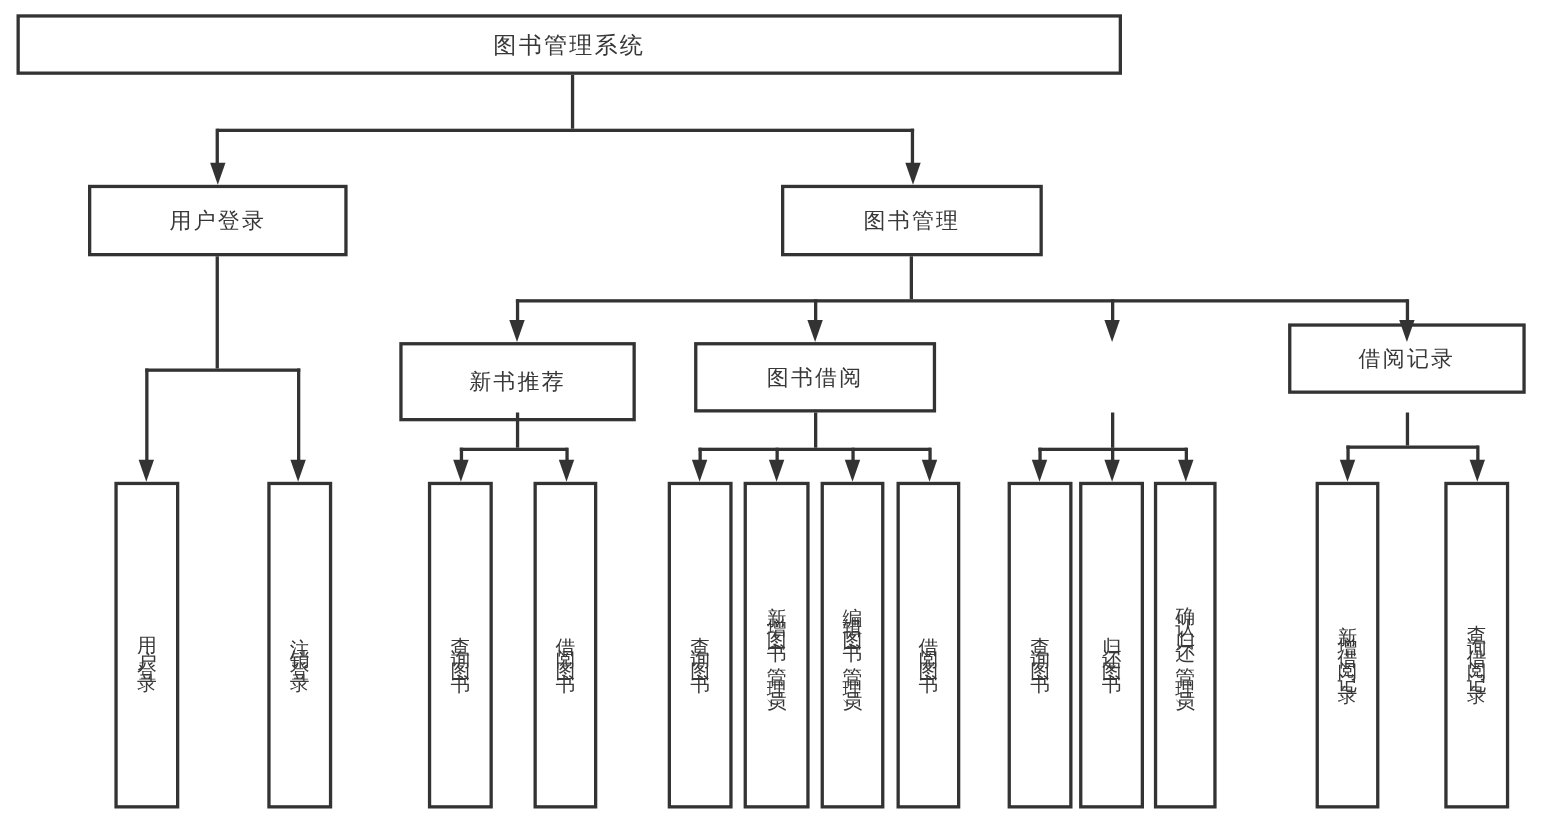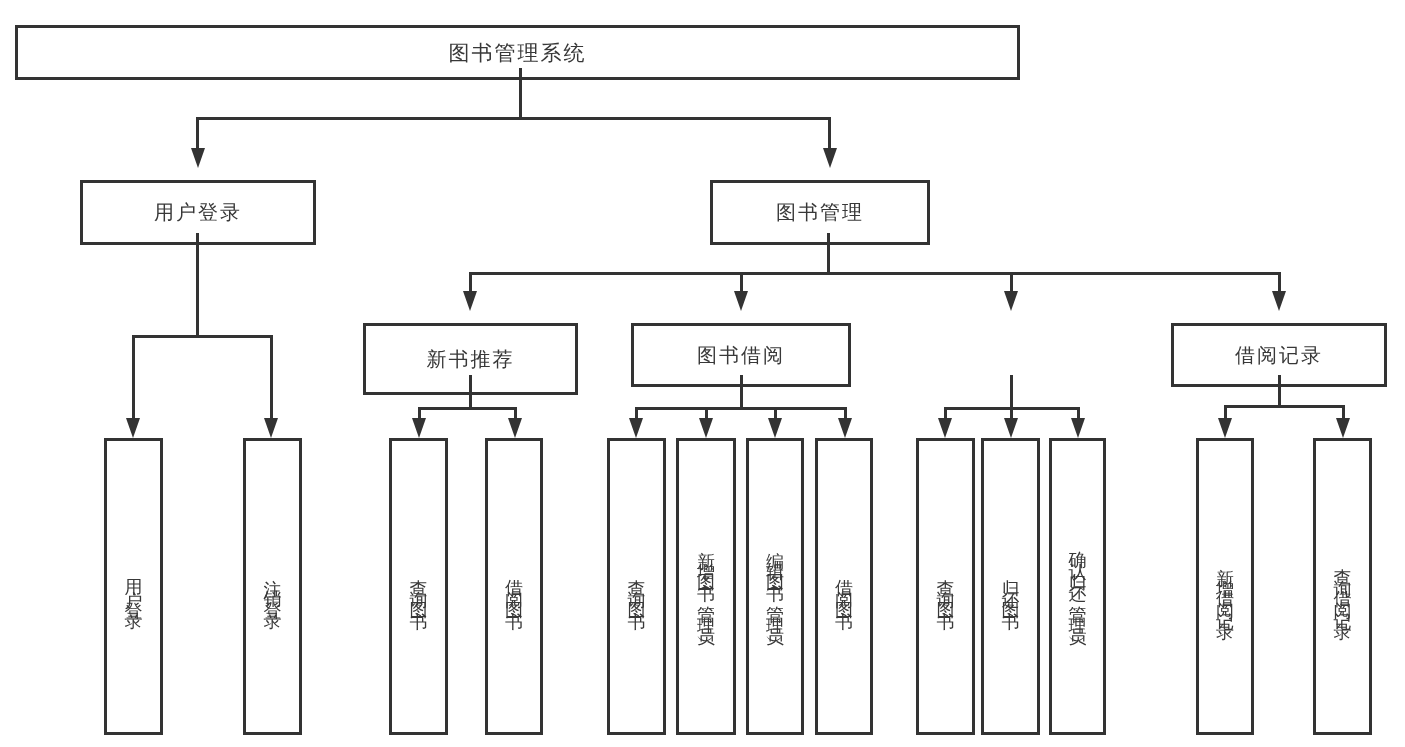--- a/index.html
+++ b/index.html
@@ -18,21 +18,20 @@
     border:3px solid #333333;
     display:flex;
     align-items:center;
     justify-content:center;
     color:#383838;
   }
   .hbox{
     font-size:20px;
     letter-spacing:2px;
     white-space:nowrap;
-    margin-top:12px;
   }
   .vbox{
     writing-mode:vertical-rl;
     text-orientation:mixed;
     font-size:18px;
     letter-spacing:11px;
     line-height:1;
   }
   .vl{position:absolute;width:3px;background:#333333;}
   .hl{position:absolute;height:3px;background:#333333;}
@@ -55,28 +54,28 @@
 </style>
 </head>
 <body>
 
 <div id="canvas">
 
   <div class="box hbox" style="left:15px;top:13px;width:1005px;height:55px;border-width:3px;font-size:21px;">图书管理系统</div>
 
   <div class="box hbox" style="left:80px;top:168px;width:236px;height:65px;">用户登录</div>
 
-  <div class="box hbox" style="left:710px;top:168px;width:220px;height:65px;">图书管理</div>
+  <div class="box hbox" style="left:710px;top:168px;width:238px;height:65px;">图书管理</div>
 
   <div class="box hbox" style="left:363px;top:311px;width:215px;height:72px;">新书推荐</div>
 
   <div class="box hbox" style="left:631px;top:311px;width:220px;height:64px;">图书借阅</div>
 
 
-  <div class="box hbox" style="left:1171px;top:311px;width:216px;height:64px;">借阅记录</div>
+  <div class="box hbox" style="left:1171px;top:294px;width:216px;height:64px;">借阅记录</div>
 
   <div class="box vbox" style="left:104px;top:438px;width:59px;height:297px;">用户登录</div>
   <div class="box vbox" style="left:243px;top:438px;width:59px;height:297px;">注销登录</div>
 
   <div class="box vbox" style="left:389px;top:438px;width:59px;height:297px;">查询图书</div>
   <div class="box vbox" style="left:485px;top:438px;width:58px;height:297px;">借阅图书</div>
 
   <div class="box vbox" style="left:607px;top:438px;width:59px;height:297px;">查询图书</div>
   <div class="box vbox" style="left:676px;top:438px;width:60px;height:297px;">新增图书（管理员）</div>
   <div class="box vbox" style="left:746px;top:438px;width:58px;height:297px;">编辑图书（管理员）</div>

